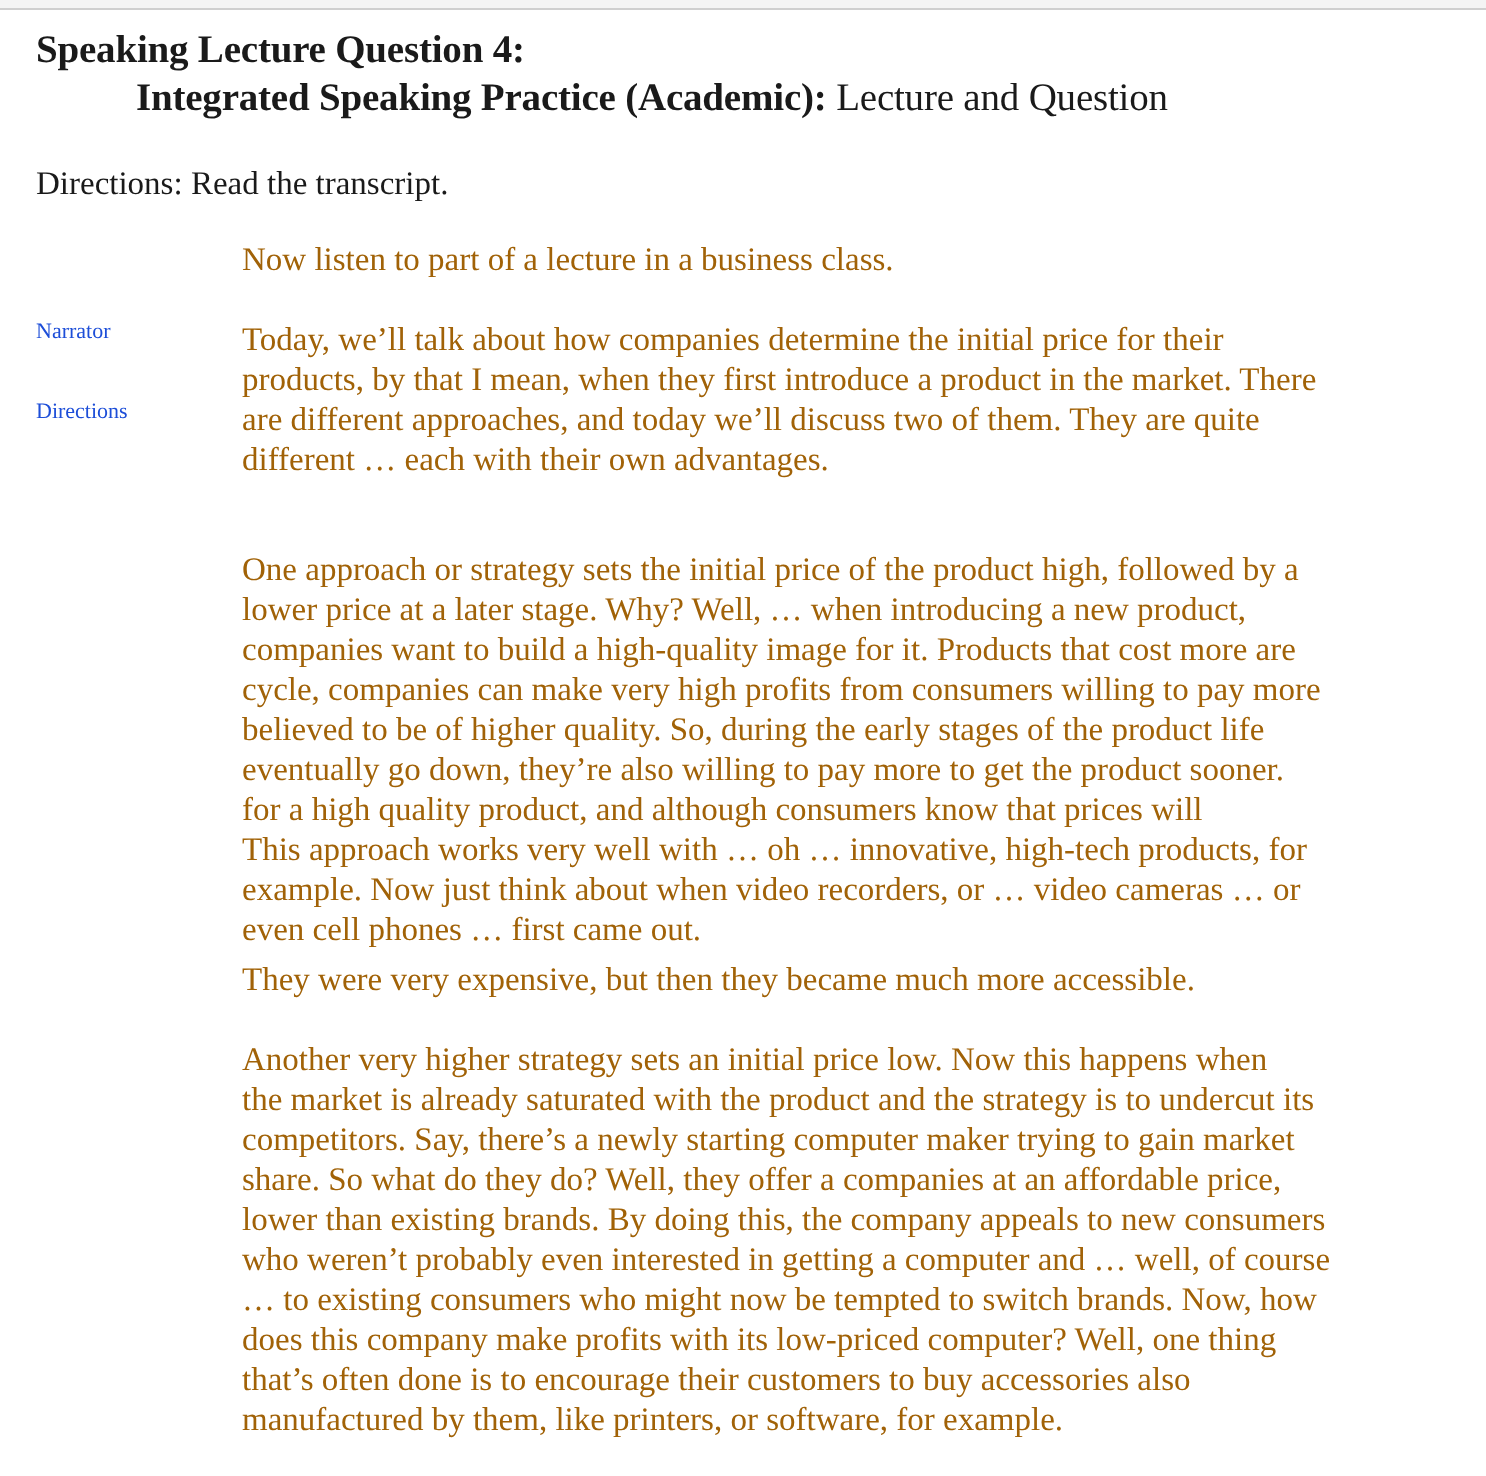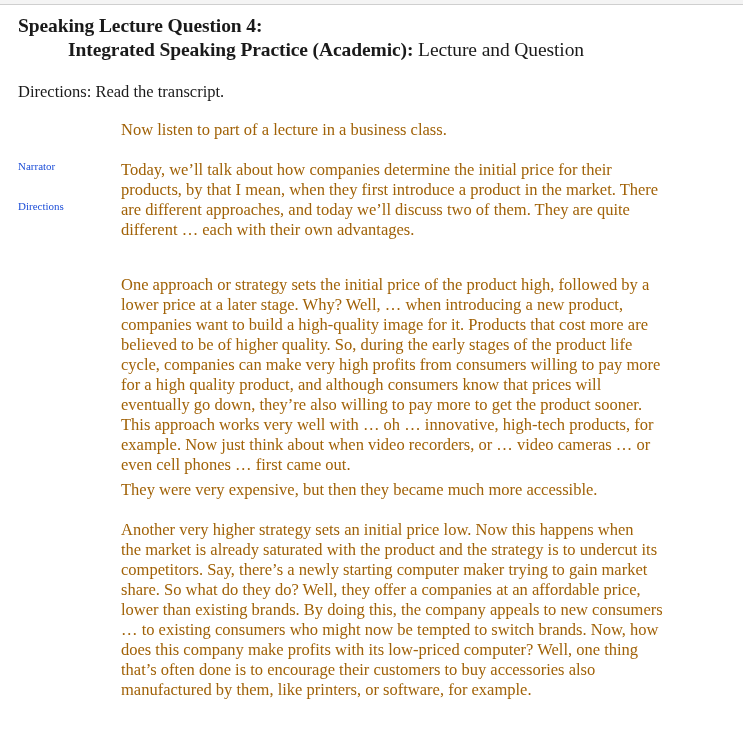--- a/index.html
+++ b/index.html
@@ -88,36 +88,37 @@
   <span class="line">Today, we’ll talk about how companies determine the initial price for their</span>
   <span class="line">products, by that I mean, when they first introduce a product in the market. There</span>
   <span class="line">are different approaches, and today we’ll discuss two of them. They are quite</span>
   <span class="line">different … each with their own advantages.</span>
 </div>
 
 <div class="para" style="top:260px;margin-top:15px;">
   <span class="line">One approach or strategy sets the initial price of the product high, followed by a</span>
   <span class="line">lower price at a later stage. Why? Well, … when introducing a new product,</span>
   <span class="line">companies want to build a high-quality image for it. Products that cost more are</span>
+  <span class="line">cycle, companies can make very high profits from consumers willing to pay more</span>
   <span class="line">believed to be of higher quality. So, during the early stages of the product life</span>
-  <span class="line">cycle, companies can make very high profits from consumers willing to pay more</span>
+  <span class="line">eventually go down, they’re also willing to pay more to get the product sooner.</span>
   <span class="line">for a high quality product, and although consumers know that prices will</span>
-  <span class="line">eventually go down, they’re also willing to pay more to get the product sooner.</span>
   <span class="line">This approach works very well with … oh … innovative, high-tech products, for</span>
   <span class="line">example. Now just think about when video recorders, or … video cameras … or</span>
   <span class="line">even cell phones … first came out.</span>
 </div>
 
 <div class="para" style="top:480px;">
   <span class="line">They were very expensive, but then they became much more accessible.</span>
 </div>
 
 <div class="para" style="top:520px;">
   <span class="line">Another very higher strategy sets an initial price low. Now this happens when</span>
   <span class="line">the market is already saturated with the product and the strategy is to undercut its</span>
   <span class="line">competitors. Say, there’s a newly starting computer maker trying to gain market</span>
   <span class="line">share. So what do they do? Well, they offer a companies at an affordable price,</span>
   <span class="line">lower than existing brands. By doing this, the company appeals to new consumers</span>
+  <span class="line">who weren’t probably even interested in getting a computer and … well, of course</span>
   <span class="line">… to existing consumers who might now be tempted to switch brands. Now, how</span>
   <span class="line">does this company make profits with its low-priced computer? Well, one thing</span>
   <span class="line">that’s often done is to encourage their customers to buy accessories also</span>
   <span class="line">manufactured by them, like printers, or software, for example.</span>
 </div>
 
 </body></html>

